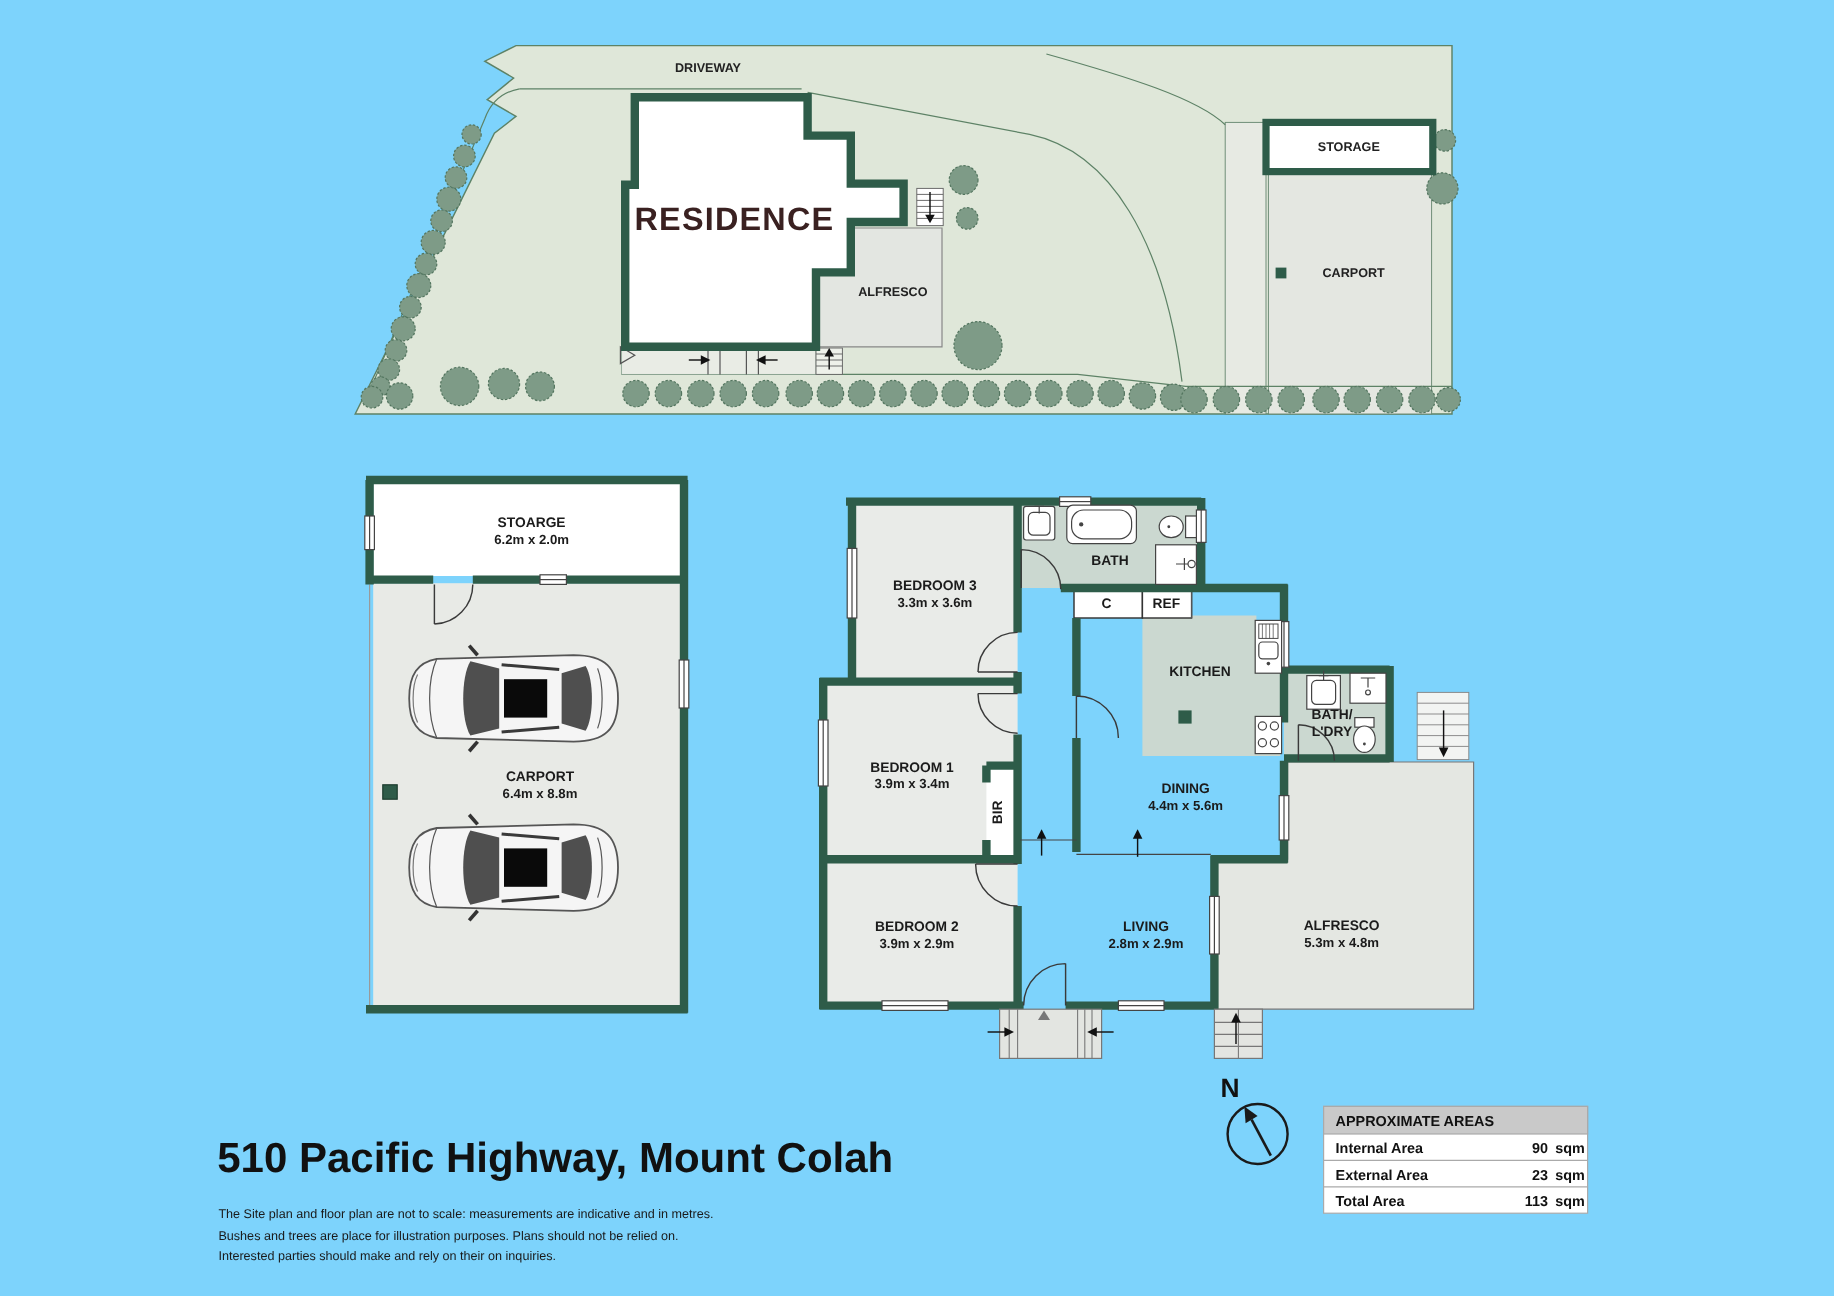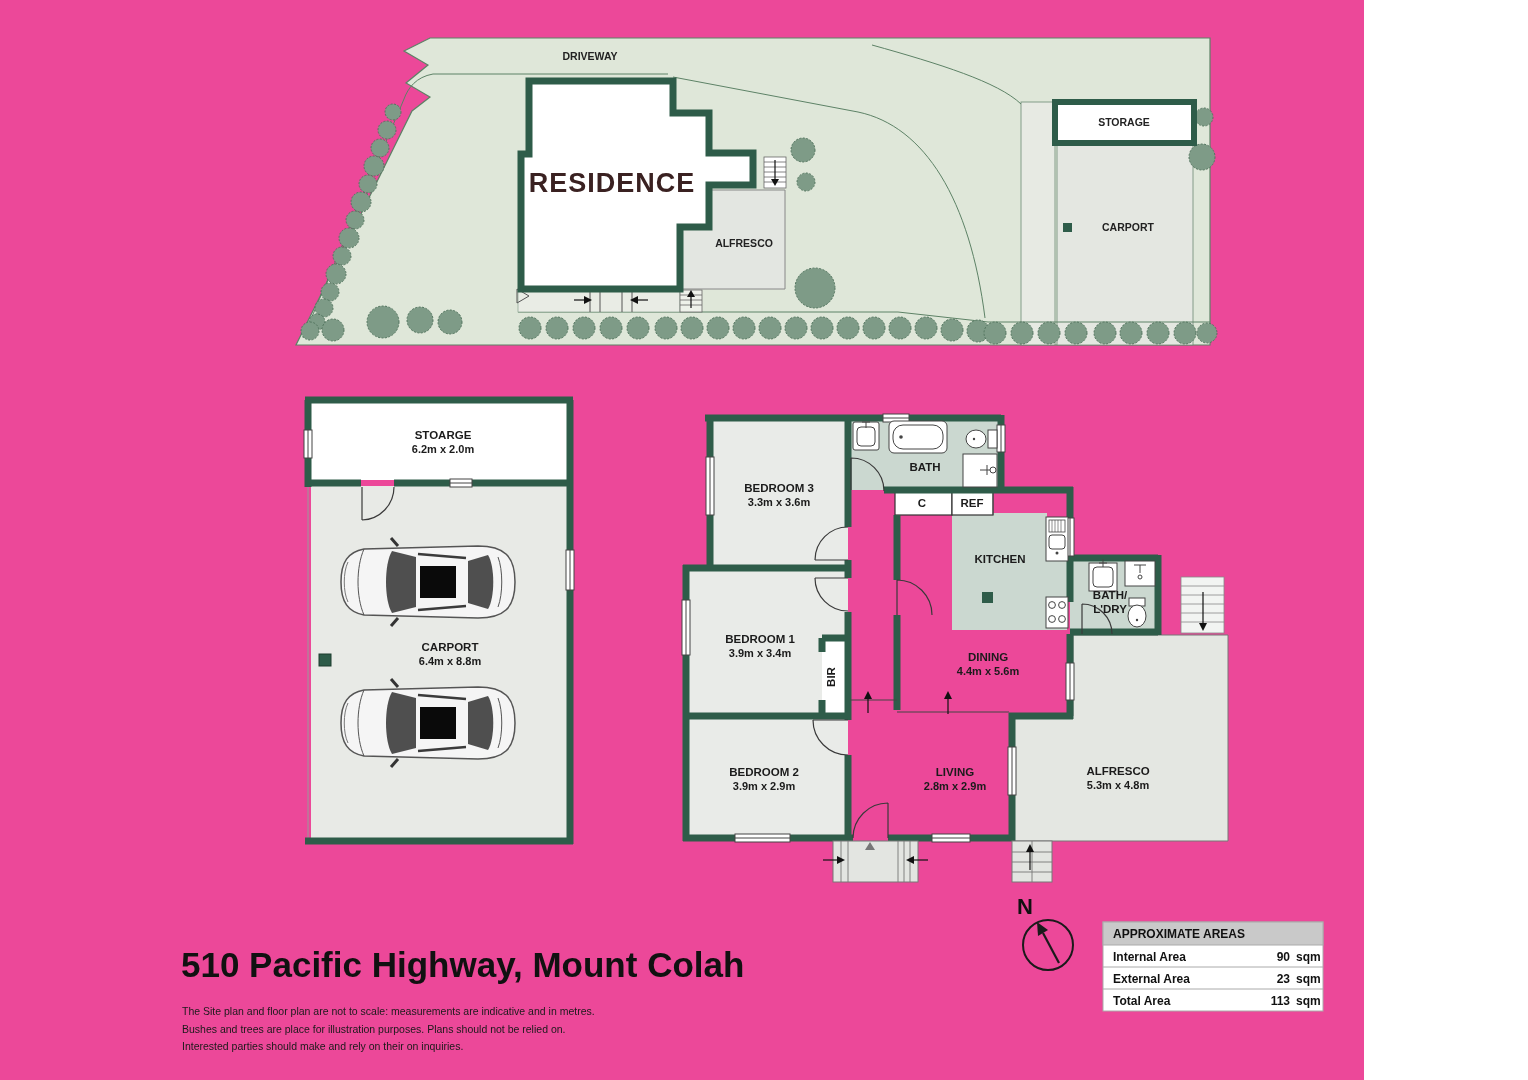--- a/index.html
+++ b/index.html
@@ -1,17 +1,17 @@
 <!DOCTYPE html>
 <html><head>
 <meta charset="utf-8">
 <style>
   html,body { margin:0; padding:0; background:#ffffff; }
   .page {
-    position:relative; width:1364px; height:1080px; background:#ec4899;
+    position:relative; width:1528px; height:1080px; background:#7dd3fc;
     font-family:"Liberation Sans", sans-serif; overflow:hidden;
   }
   svg text { font-family:"Liberation Sans", sans-serif; }
   .room-label   { font-size:11.5px; font-weight:bold; fill:#1b1b1b; }
   .size-label   { font-size:11px;   font-weight:bold; fill:#1b1b1b; }
   .site-label   { font-size:10.5px; font-weight:bold; fill:#222222; }
   .residence-label { font-size:27px; font-weight:bold; fill:#3a2121; letter-spacing:1px; }
   .title-text   { font-size:35px; font-weight:bold; fill:#111111; }
   .disclaimer-text { font-size:10.5px; fill:#1a1a1a; }
   .table-header-text { font-size:12px; font-weight:bold; fill:#111111; }

